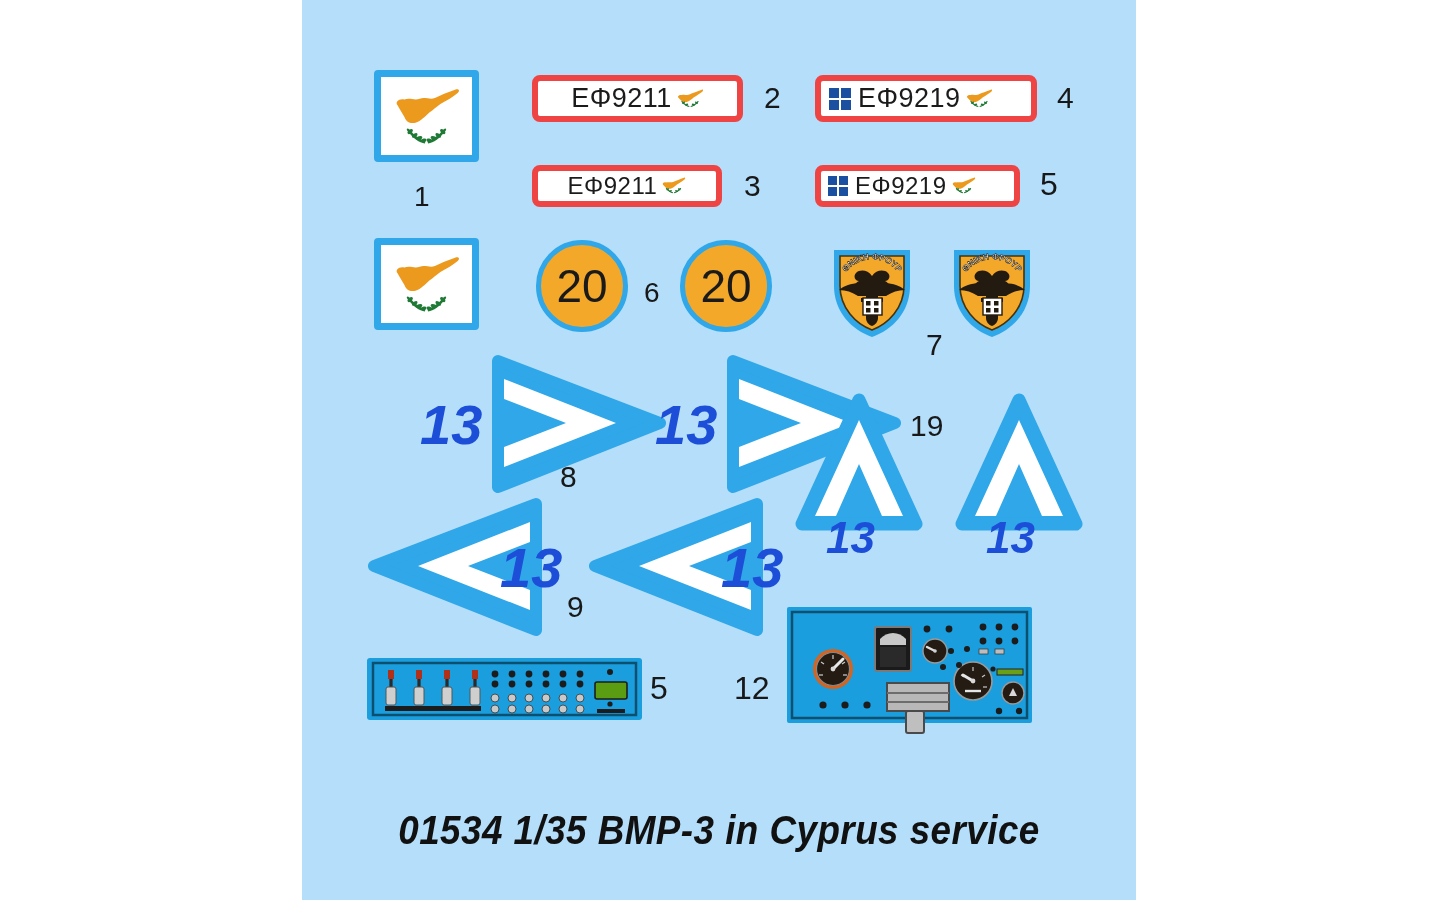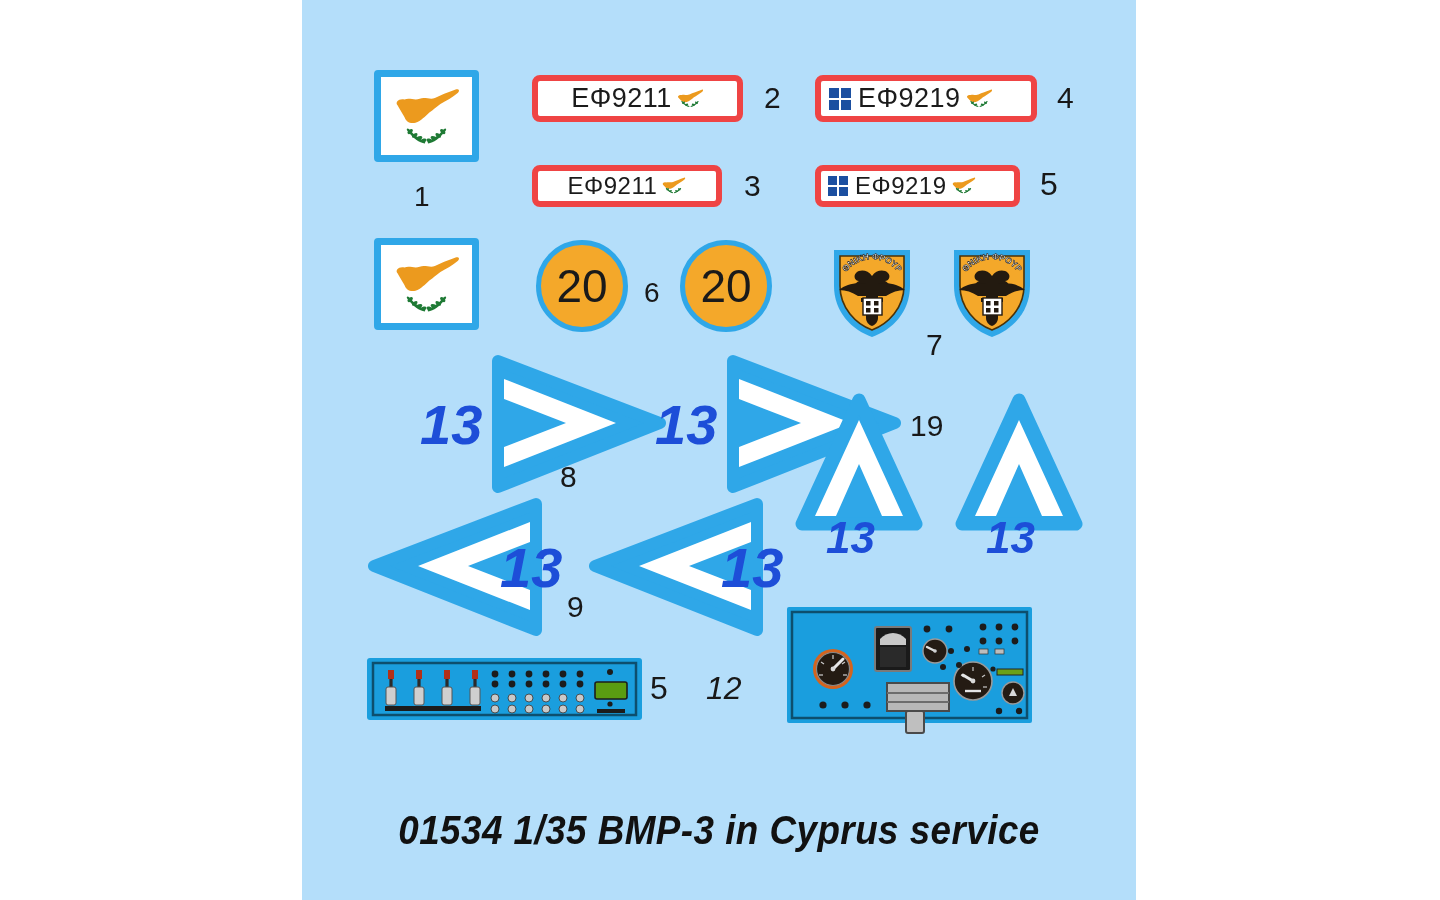--- a/index.html
+++ b/index.html
@@ -454,21 +454,21 @@
         </g>
 
         <rect x="228" y="24" width="32" height="17" rx="2" fill="#5a9c12" stroke="#1d1d1d" stroke-width="1.6"></rect>
         <circle cx="243" cy="14" r="3" fill="#1c1c1c"></circle>
         <circle cx="243" cy="46" r="2.6" fill="#1c1c1c"></circle>
         <rect x="230" y="51" width="28" height="4" fill="#1c1c1c"></rect>
       </svg>
     </div>
     <div class="idx" style="left:348px; top:672px; font-size:32px;">5</div>
 
-    <div class="idx" style="left:404px; top:672px; font-size:32px;font-style:italic;">12</div>
+    <div class="idx" style="left:432px; top:672px; font-size:32px;">12</div>
 
     <div class="panel" style="left:485px; top:607px; width:245px; height:130px;">
       <svg width="245" height="130" viewBox="0 0 245 130">
         <rect x="0" y="0" width="245" height="116" rx="2" fill="#1a9ede"></rect>
         <rect x="5" y="5" width="235" height="106" fill="none" stroke="#0d4f6e" stroke-width="2.5"></rect>
 
         <circle cx="46" cy="62" r="20" fill="#d4641f"></circle>
         <circle cx="46" cy="62" r="16.5" fill="#241b13" stroke="#888" stroke-width="1.2"></circle>
         <g stroke="#cfcfcf" stroke-width="1.2">
           <line x1="46" y1="48" x2="46" y2="52"></line>

